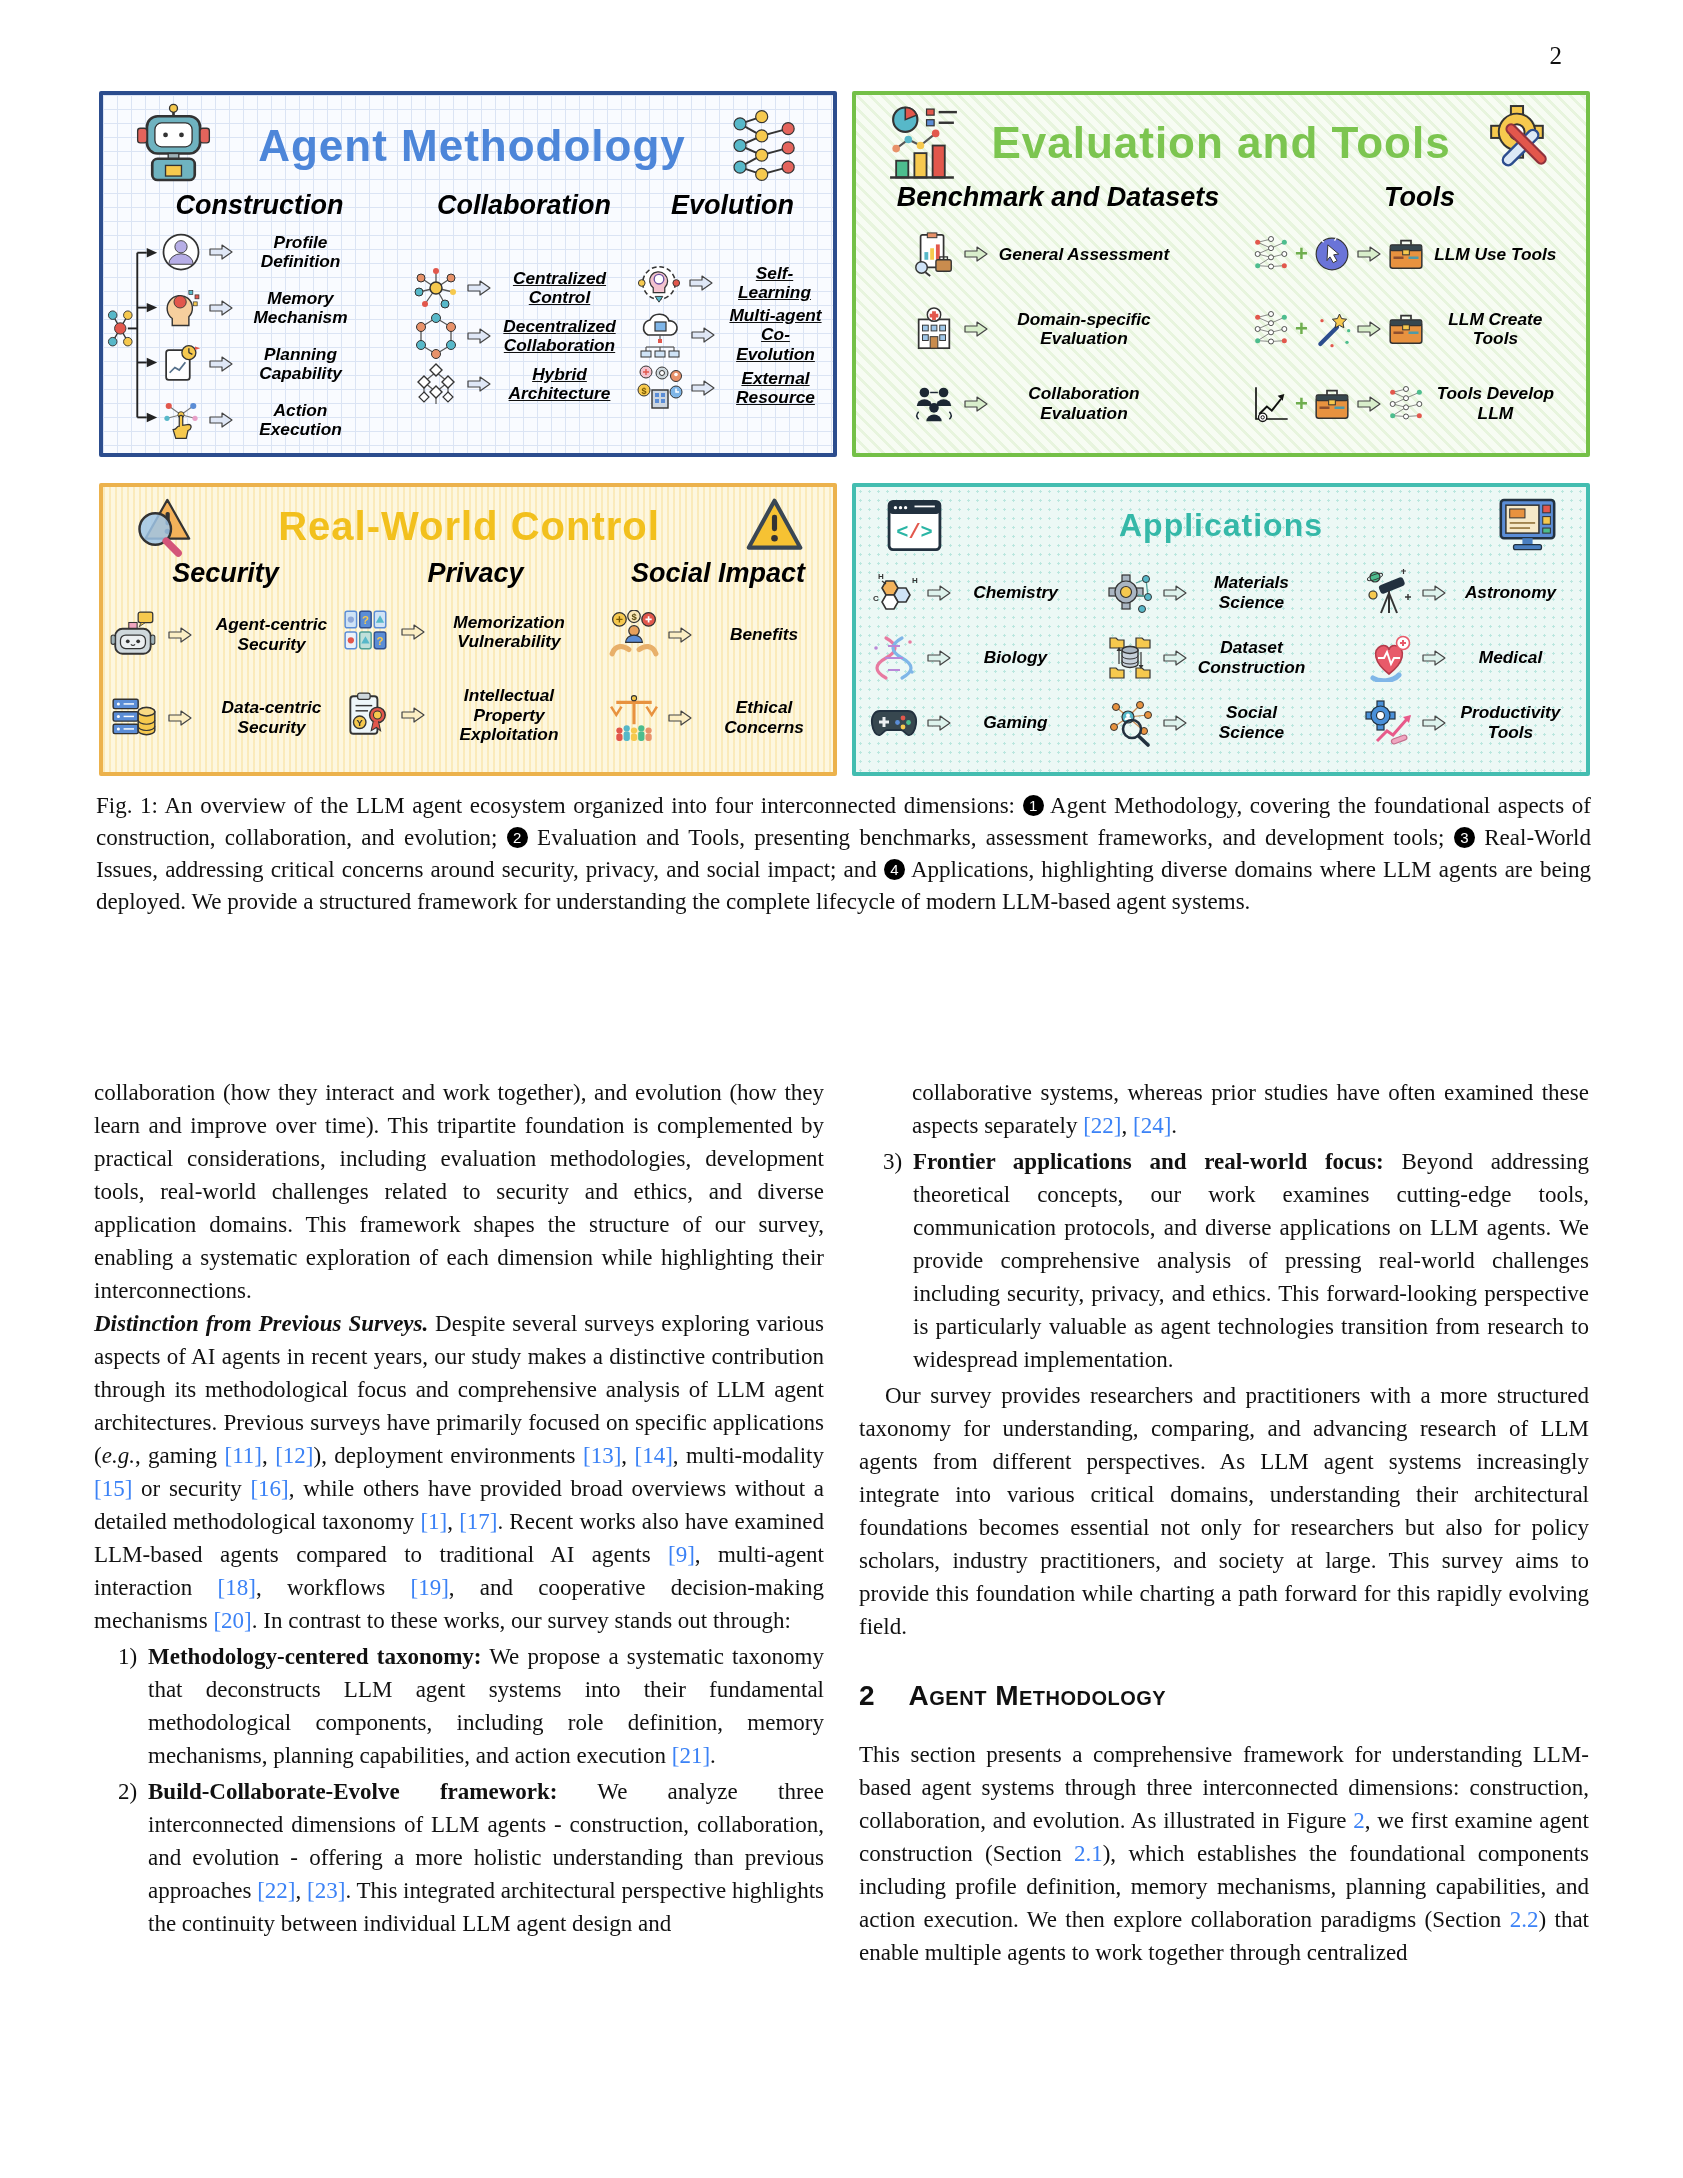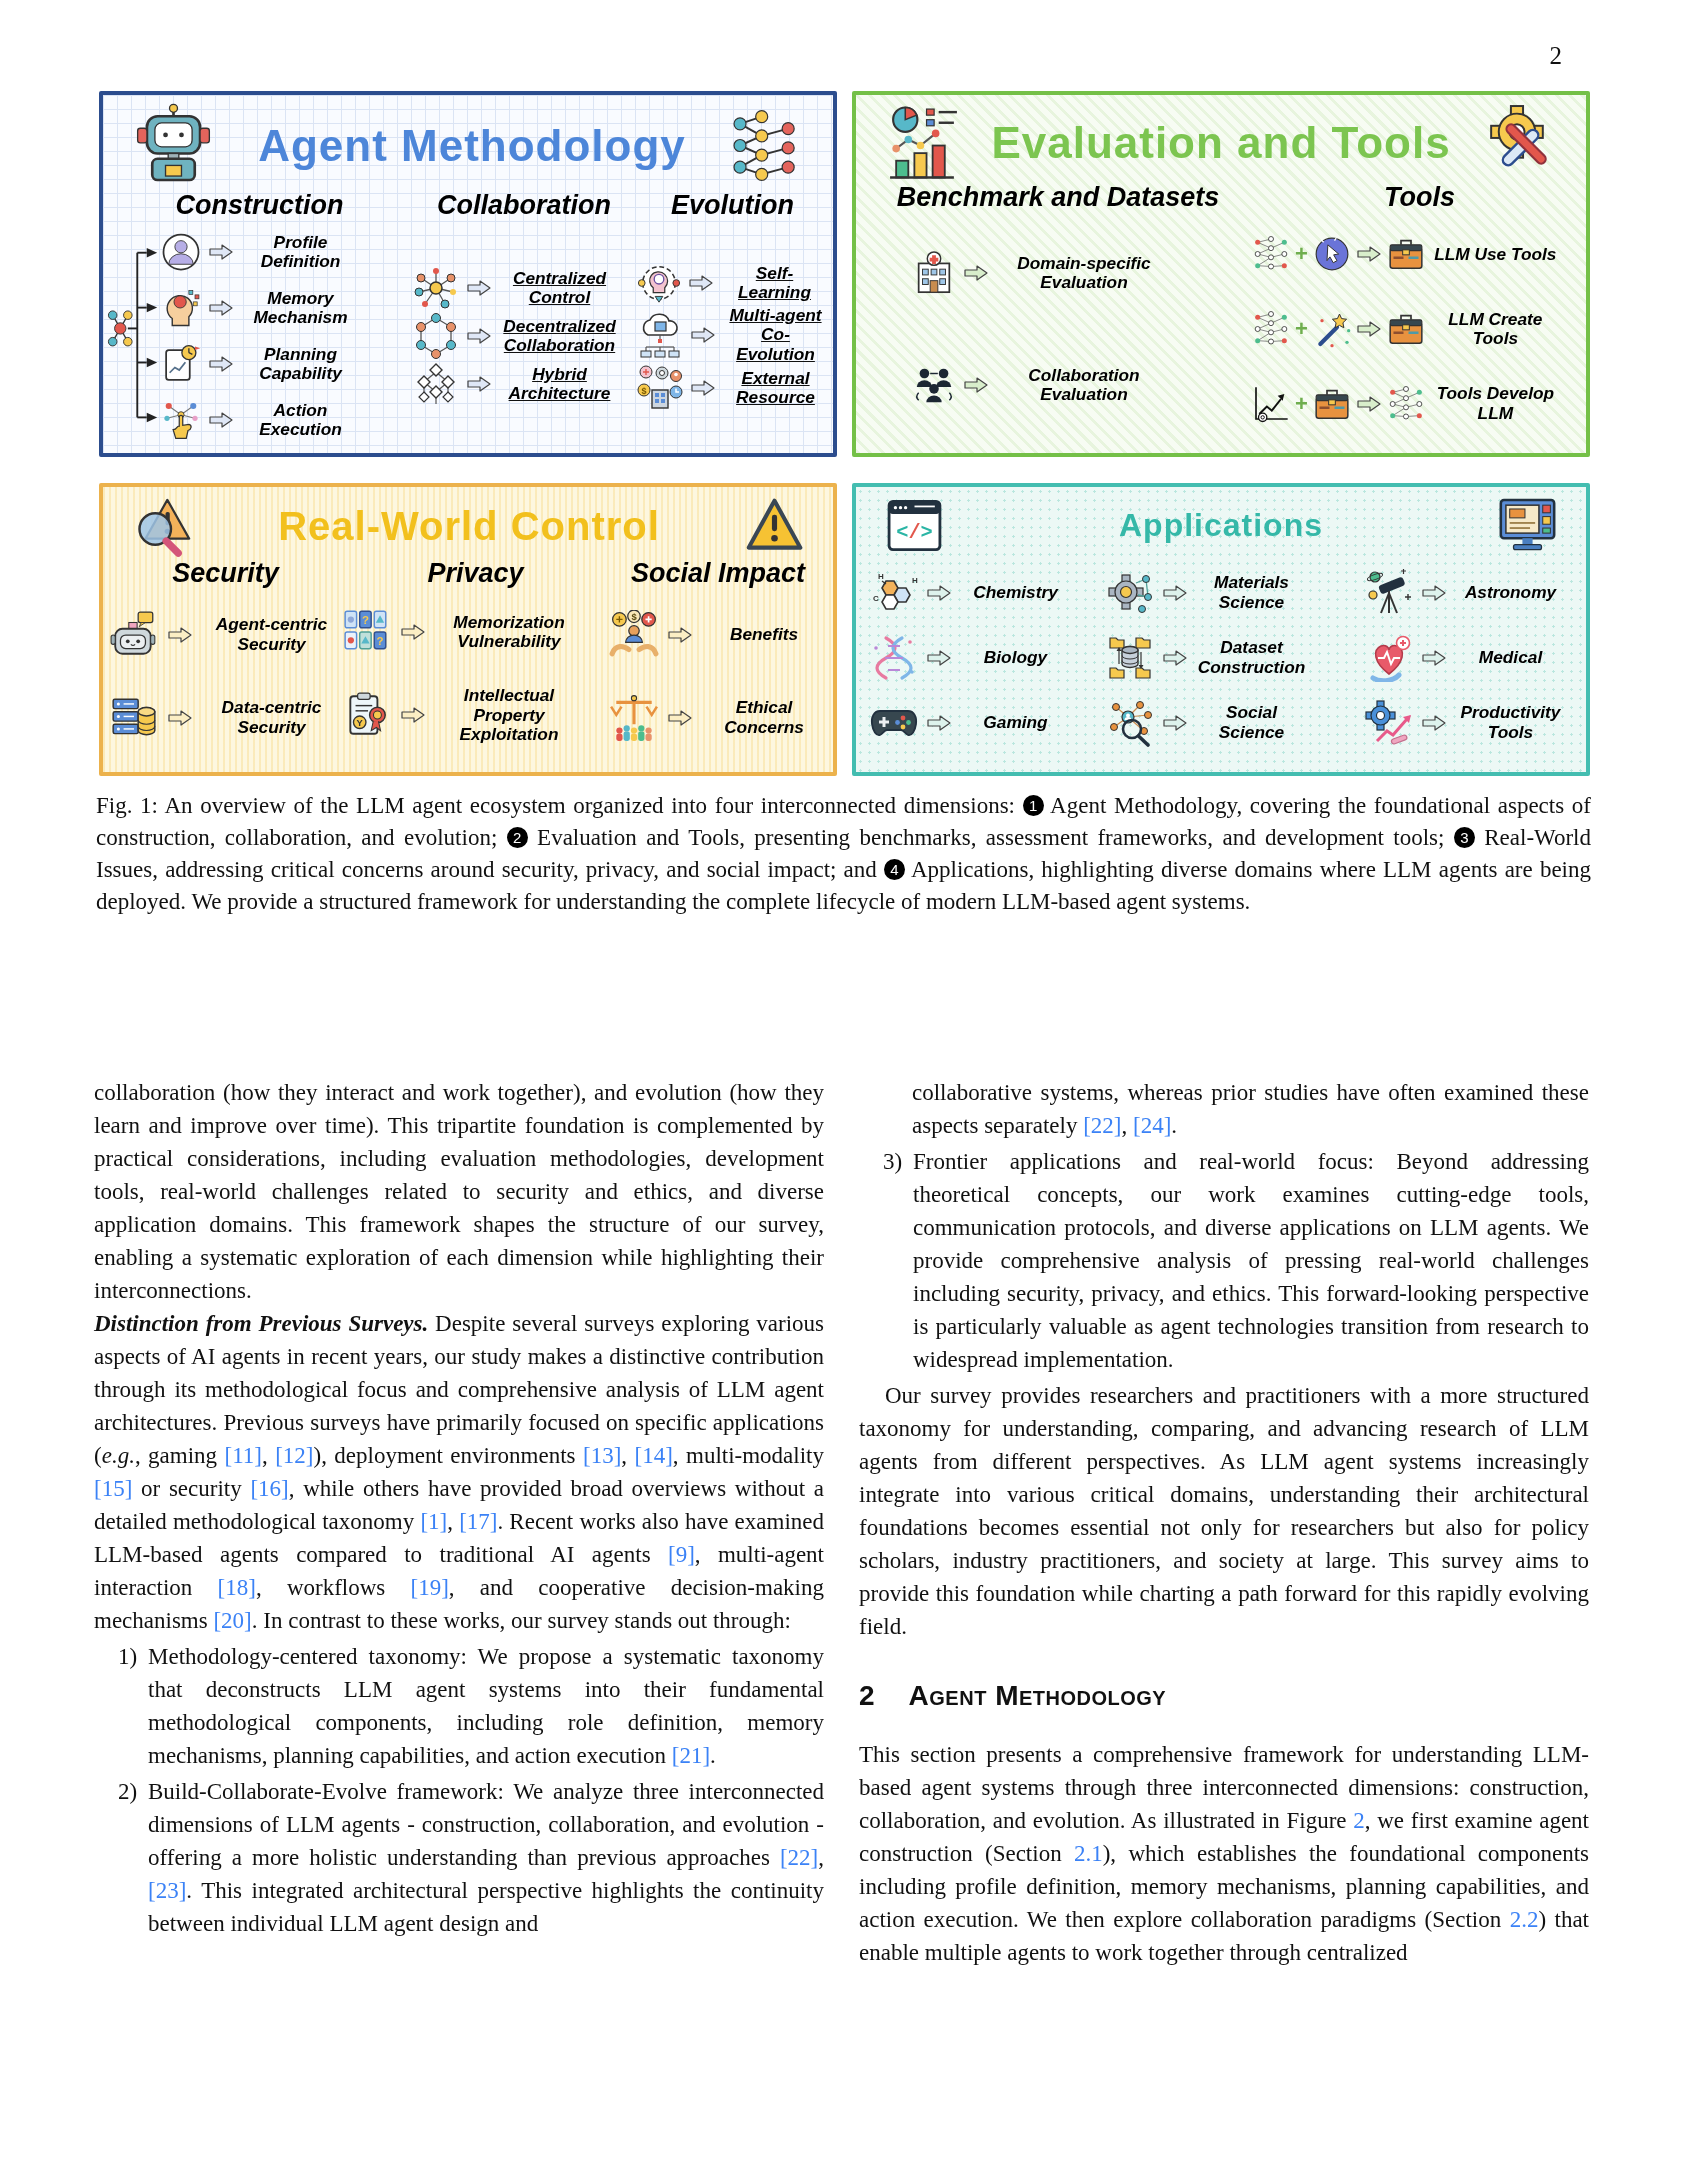--- a/index.html
+++ b/index.html
@@ -83,21 +83,21 @@
   
   .bcol{position:absolute;top:1076px;width:730px;font-size:23px;line-height:33px;text-align:justify;}
   .bcol.leftc{left:94px;} .bcol.rightc{left:859px;}
   .p{margin:0;}
   .indent{text-indent:26px;}
   .li{display:flex;margin:3px 0 3px 0;}
   .li .num{flex:none;width:30px;margin-left:24px;}
   .li .litxt{flex:1;text-align:justify;}
   .cont{margin-left:53px;text-align:justify;}
   .cite{color:#3b82f6;}
-  .b{font-weight:normal;} .i{font-style:italic;} .bi{font-weight:bold;font-style:italic;}
+  .b{font-weight:bold;} .i{font-style:italic;} .bi{font-weight:bold;font-style:italic;}
   .sech{margin:36px 0 26px 0;font-family:"Liberation Sans",sans-serif;font-weight:bold;
         font-size:28px;display:flex;gap:34px;align-items:baseline;}
   .sech .st{font-variant:small-caps;letter-spacing:0.5px;}
 </style>
 </head>
 <body>
 
 <div class="page">
 
   <div class="pagenum">2</div>
@@ -401,20 +401,37 @@
         </svg>
       </div>
       <div class="eval-cols">
         <div class="colh">Benchmark and Datasets</div>
         <div class="colh">Tools</div>
       </div>
       <div class="eval-body">
         <div class="bench">
           <div class="item">
             <svg class="ic" width="46" height="46" viewBox="0 0 48 48">
+              <rect x="10" y="4" width="24" height="34" rx="2" fill="#fff" stroke="#333" stroke-width="1.8"></rect>
+              <rect x="17" y="2" width="10" height="5" fill="#e8926a" stroke="#333"></rect>
+              <rect x="14" y="22" width="4" height="8" fill="#57b8c9"></rect>
+                <rect x="20" y="18" width="4" height="12" fill="#f6c94e"></rect>
+                <rect x="26" y="14" width="4" height="16" fill="#e2574c"></rect>
+              <rect x="26" y="30" width="16" height="12" rx="2" fill="#c98c4e" stroke="#333" stroke-width="1.4"></rect>
+              <path d="M30 30 v-3 h8 v3" fill="none" stroke="#333" stroke-width="1.4"></path>
+              <circle cx="11" cy="38" r="6" fill="#cfe3f6" stroke="#333" stroke-width="1.5"></circle>
+              <line x1="15" y1="43" x2="20" y2="47" stroke="#333" stroke-width="2"></line>
+            </svg>
+            <svg class="arr" viewBox="0 0 26 18">
+                <path d="M2 6 h12 V2 l10 7 -10 7 v-4 H2 z" fill="currentColor" stroke="#444" stroke-width="1.2" stroke-linejoin="round"></path>
+              </svg>
+            <div class="ilabel">General Assessment</div>
+          </div>
+          <div class="item">
+            <svg class="ic" width="46" height="46" viewBox="0 0 48 48">
               <rect x="8" y="14" width="32" height="30" fill="#fff" stroke="#333" stroke-width="1.8"></rect>
               <circle cx="24" cy="9" r="7" fill="#fff" stroke="#333" stroke-width="1.5"></circle>
               <path d="M22 5.5 h4 v2.5 h2.5 v4 H26 v2.5 h-4 V12 h-2.5 v-4 H22 z" fill="#e2574c"></path>
               <rect x="12" y="20" width="6" height="6" fill="#9fc6e8" stroke="#333"></rect>
                 <rect x="21" y="20" width="6" height="6" fill="#9fc6e8" stroke="#333"></rect>
                 <rect x="30" y="20" width="6" height="6" fill="#9fc6e8" stroke="#333"></rect>
               <rect x="12" y="30" width="6" height="6" fill="#9fc6e8" stroke="#333"></rect>
                 <rect x="30" y="30" width="6" height="6" fill="#9fc6e8" stroke="#333"></rect>
               <rect x="20" y="32" width="8" height="12" fill="#c98c4e" stroke="#333"></rect>
             </svg>

